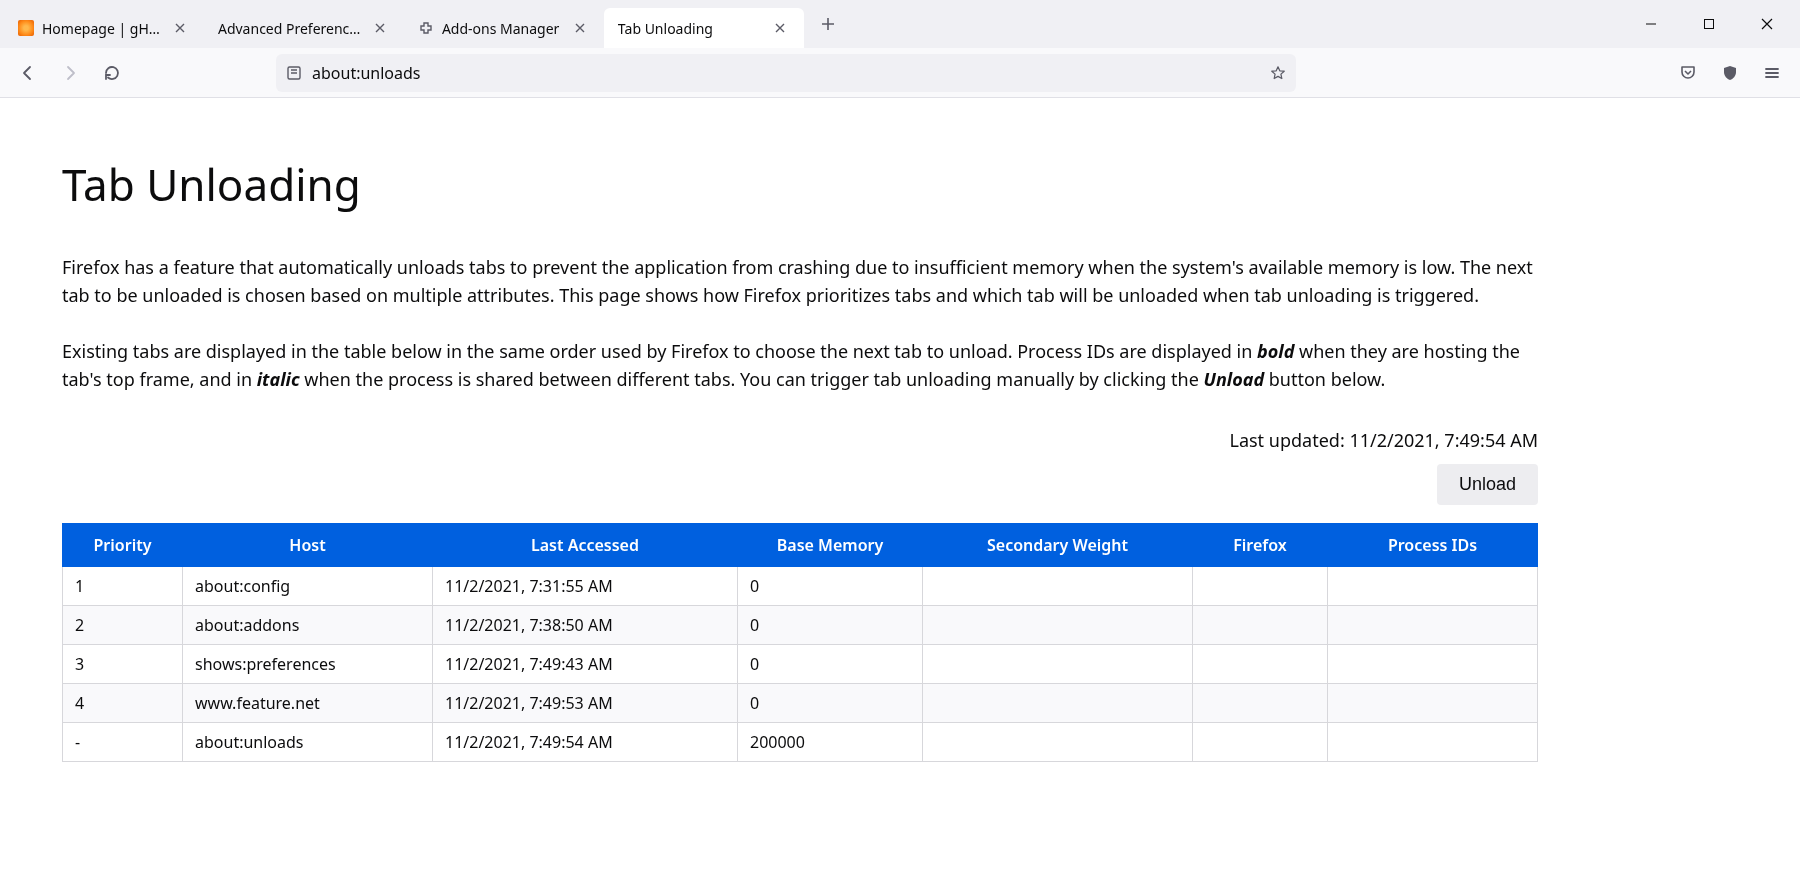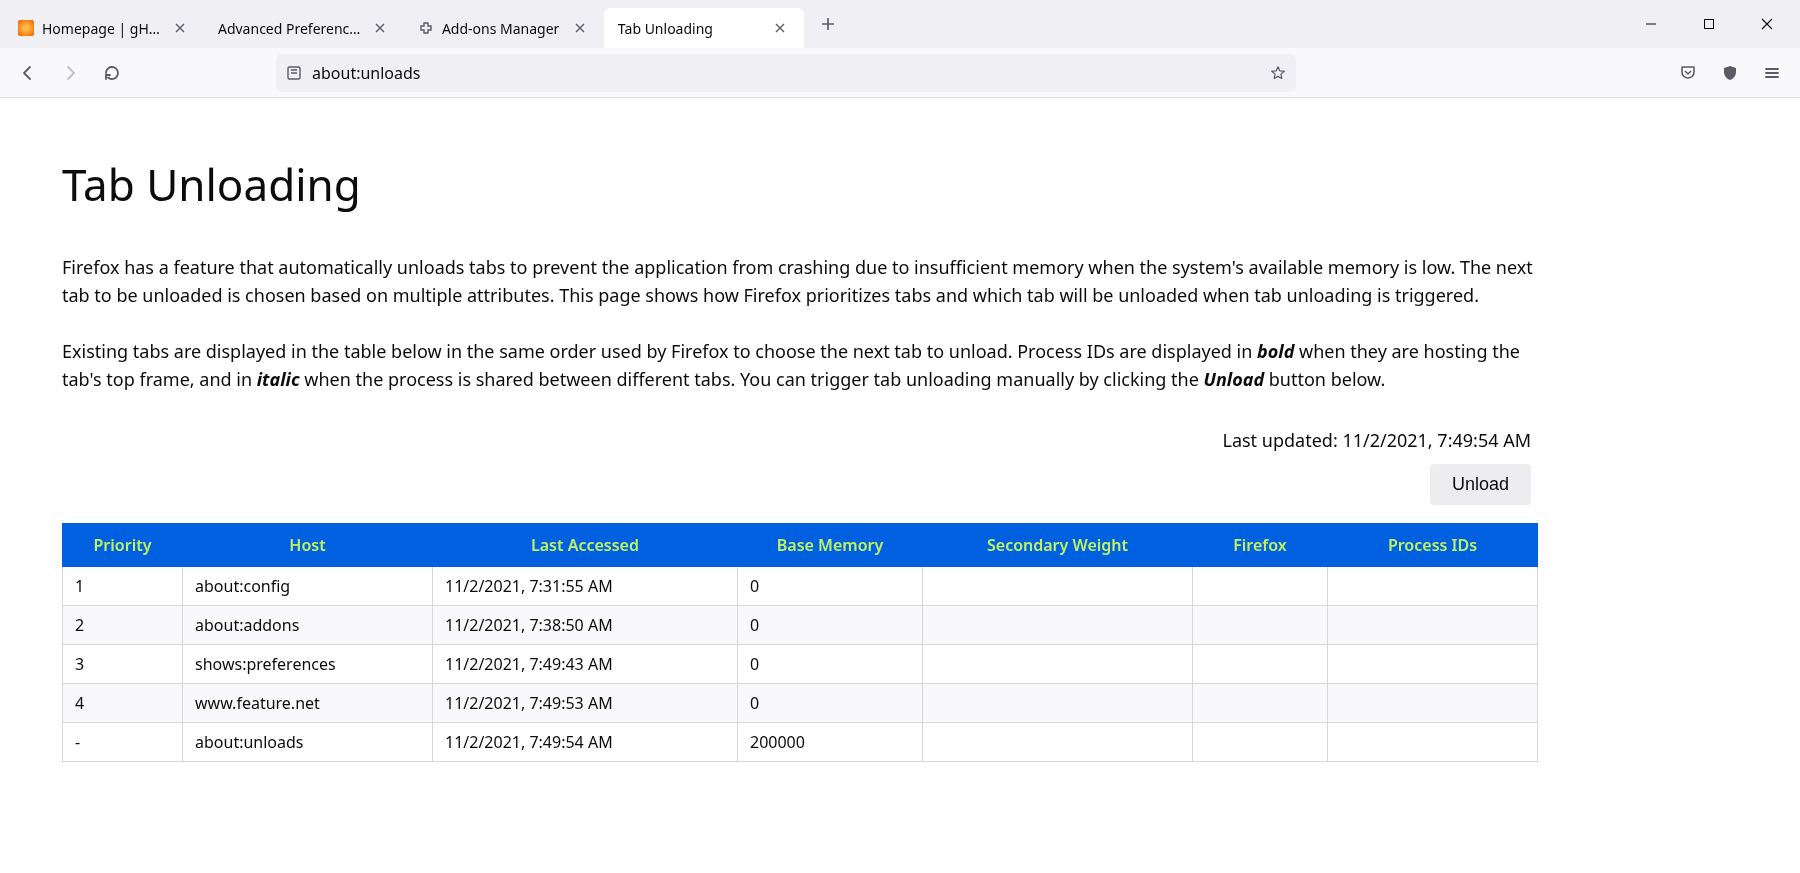--- a/index.html
+++ b/index.html
@@ -26,26 +26,26 @@
     .urlbar-icon { width:16px; height:16px; color:#5b5b66; display:flex; align-items:center; justify-content:center; }
     .url-text { flex:1; font-size:16px; color:#0c0c0d; }
     .right-tools { display:flex; gap:6px; margin-left:auto; }
     
     
     .page { padding: 56px 62px; max-width: 1600px; }
     h1 { font-size: 44px; font-weight: 400; margin-bottom: 40px; }
     .desc { font-size: 18px; line-height: 1.55; margin-bottom: 28px; }
     .desc b { font-weight: 700; font-style: italic; }
     .desc i { font-style: italic; font-weight: bold; }
-    .status-row { display:flex; justify-content:flex-end; align-items:center; gap:24px; margin: 34px 7px 18px 0; }
+    .status-row { display:flex; justify-content:flex-end; align-items:center; gap:24px; margin: 34px 0 18px 0; }
     .last-updated { font-size:18px; }
     .unload-btn { background:#ededf0; border:none; padding:10px 22px; font-size:18px; border-radius:4px; cursor:pointer; color:#0c0c0d; }
     
     table { width:100%; border-collapse:collapse; font-size:16px; }
-    thead th { background:#0060df; color:#bef264; font-weight:600; padding:10px 12px; text-align:center; border:1px solid #0060df; }
+    thead th { background:#0060df; color:#ffffff; font-weight:600; padding:10px 12px; text-align:center; border:1px solid #0060df; }
     tbody td { padding:8px 12px; border:1px solid #d7d7db; }
     tbody tr:nth-child(even) td { background:#f9f9fb; }
     
     svg { display:block; }
   </style>
 </head>
 <body>
 
 <div class="chrome-top">
   <div class="tabbar">

